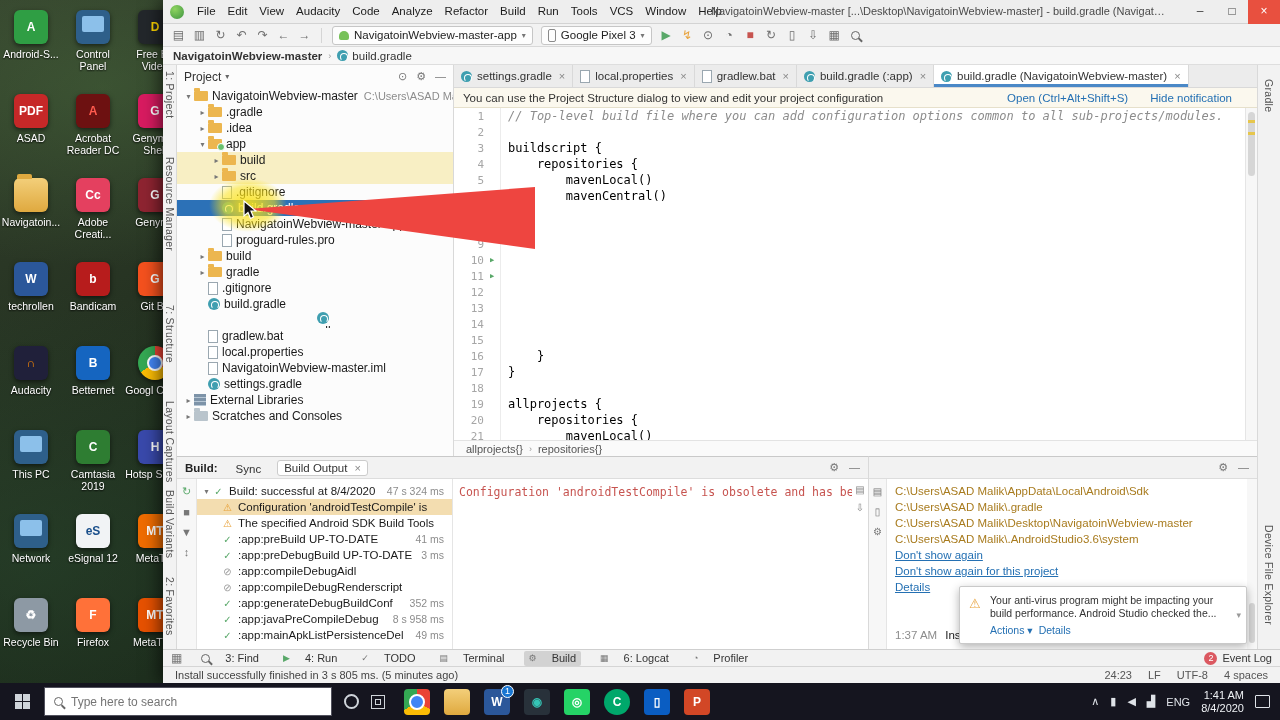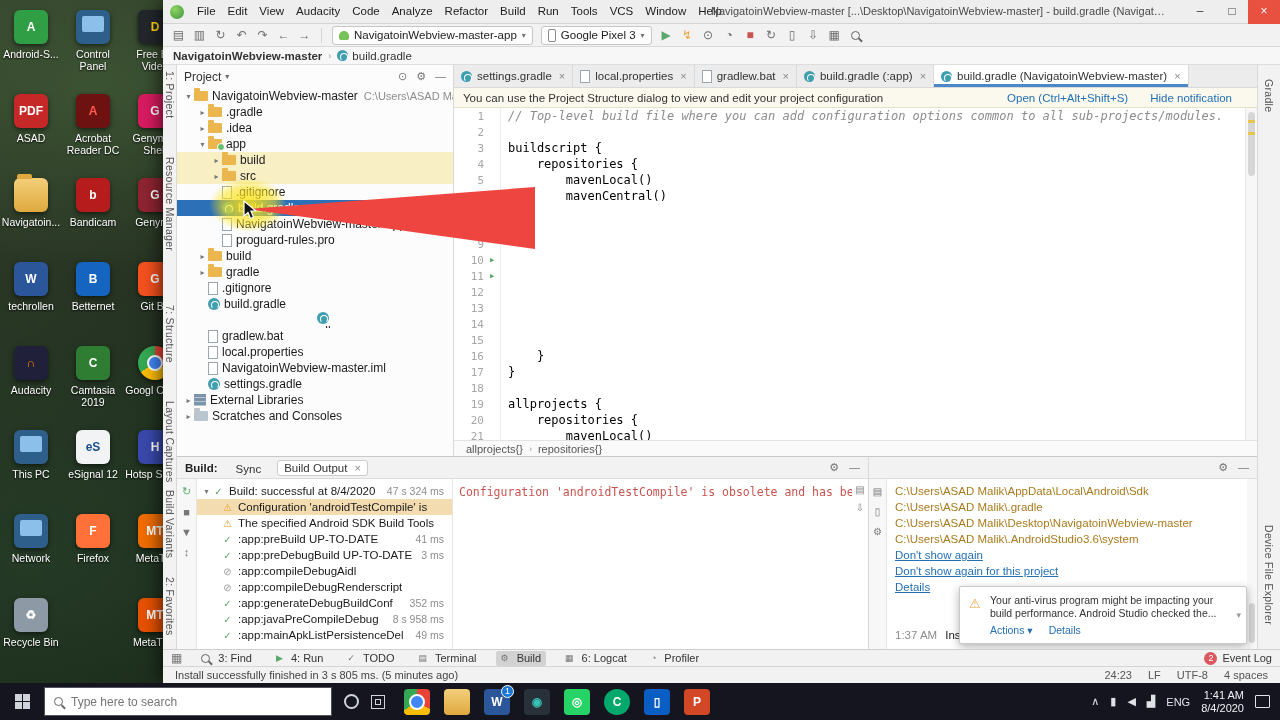--- a/index.html
+++ b/index.html
@@ -115,25 +115,25 @@
 .el-content{position:absolute;left:18px;top:22px;right:10px;bottom:0;padding:4px 0 0 8px;font-size:11.5px}
 .el-line{height:16px;line-height:16px;white-space:nowrap;overflow:hidden}
 .el-path{color:#a87b1e}
 .el-link{color:#2470b3;text-decoration:underline;cursor:pointer}
 .el-time{color:#8c8c8c;margin-right:8px}
 .el-scroll{position:absolute;right:0;top:22px;width:10px;bottom:0;background:#f7f7f7}
 .el-scroll::after{content:"";position:absolute;left:2px;right:2px;bottom:6px;height:40px;background:#d6d6d6;border-radius:3px}
 .popup{position:absolute;left:90px;top:129px;width:288px;height:58px;background:#fff;border:1px solid #c9c9c9;box-shadow:0 3px 10px rgba(0,0,0,.3);z-index:20;padding:7px 16px 4px 30px;font-size:10.5px;color:#333;border-radius:2px}
 .popup .warn-ic{position:absolute;left:9px;top:9px;color:#e8a33d;font-size:13px}
 .popup .p-line{line-height:13px;white-space:nowrap;overflow:hidden}
-.popup .p-links{margin-top:4px;display:flex;gap:16px;font-size:10.5px}
+.popup .p-links{margin-top:4px;display:flex;gap:6px;font-size:10.5px}
 .popup .p-chevron{position:absolute;right:5px;top:50%;transform:translateY(-50%);color:#999;font-size:9px;cursor:pointer}
 
 .twbar{position:absolute;left:0;right:0;bottom:17px;height:17px;background:#f2f2f2;border-top:1px solid #cfcfcf;display:flex;align-items:center;font-size:11px;color:#333;padding:0 8px;gap:14px}
-.tw-item{display:flex;align-items:center;gap:8px;cursor:pointer;padding:0 5px;height:15px;white-space:nowrap}
+.tw-item{display:flex;align-items:center;gap:15px;cursor:pointer;padding:0 5px;height:15px;white-space:nowrap}
 .tw-item.active{background:#d2d2d2;border-radius:2px}
 .tw-ic{font-size:9px;color:#777}
 .tw-ic.big{font-size:12px;cursor:pointer}
 .tw-right{margin-left:auto;display:flex;align-items:center;gap:5px;cursor:pointer}
 .badge{width:13px;height:13px;border-radius:50%;background:#db5860;color:#fff;font-size:9px;display:flex;align-items:center;justify-content:center}
 .statusbar{position:absolute;left:0;right:0;bottom:0;height:17px;background:#f2f2f2;border-top:1px solid #d5d5d5;display:flex;align-items:center;font-size:11px;color:#444;padding:0 12px;gap:14px}
 .sb-right{margin-left:auto;display:flex;gap:16px;color:#555}
 
 .arrow-svg{position:absolute;left:0;top:0;z-index:29;pointer-events:none}
 .callout{position:absolute;left:370px;top:207px;width:437px;height:161px;background:#ee4540;border-radius:9px;display:flex;flex-direction:column;align-items:center;justify-content:center;z-index:30;box-shadow:0 4px 12px rgba(0,0,0,.25)}
@@ -204,20 +204,24 @@
         </div>
       </div>
       <div class="dcol">
         <div class="dcell">
           <div class="dic di-monitor"></div>
           <div class="dlabel">Control Panel</div>
         </div>
         <div class="dcell">
           <div class="dic " style="background: rgb(109, 17, 17); color: rgb(255, 90, 78);">A</div>
           <div class="dlabel">Acrobat Reader DC</div>
+        </div>
+        <div class="dcell">
+          <div class="dic " style="background: rgb(228, 64, 95);">Cc</div>
+          <div class="dlabel">Adobe Creati...</div>
         </div>
         <div class="dcell">
           <div class="dic " style="background: rgb(183, 28, 28);">b</div>
           <div class="dlabel">Bandicam</div>
         </div>
         <div class="dcell">
           <div class="dic " style="background: rgb(21, 101, 192);">B</div>
           <div class="dlabel">Betternet</div>
         </div>
         <div class="dcell">

